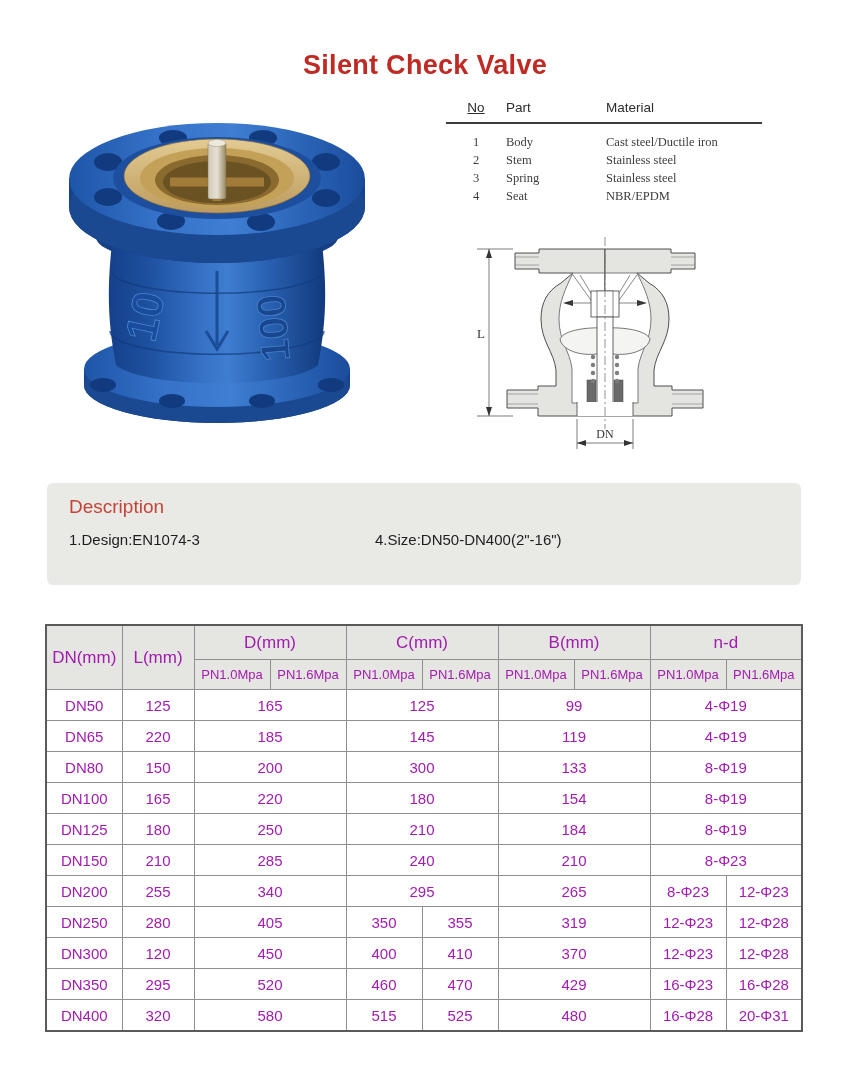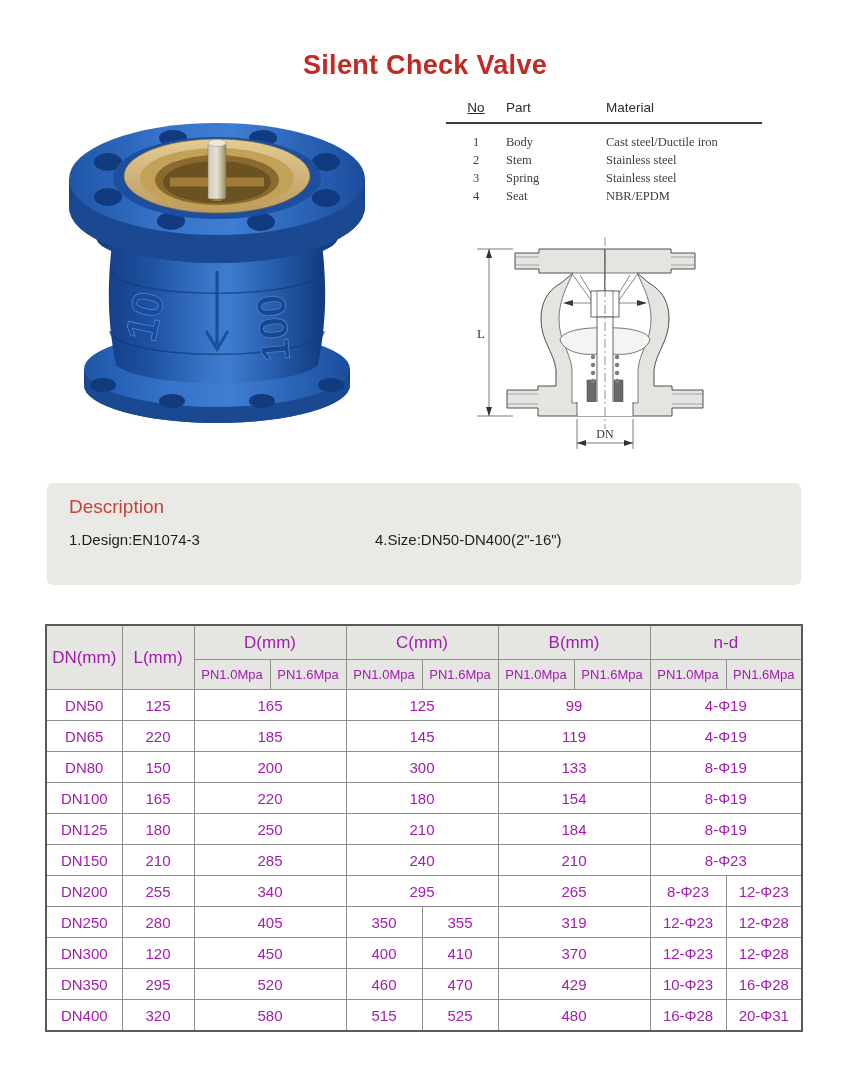--- a/index.html
+++ b/index.html
@@ -326,21 +326,21 @@
           <td>12-Φ23</td>
           <td>12-Φ28</td>
         </tr>
         <tr>
           <td>DN350</td>
           <td>295</td>
           <td colspan="2">520</td>
           <td>460</td>
           <td>470</td>
           <td colspan="2">429</td>
-          <td>10-Φ23</td>
+          <td>16-Φ23</td>
           <td>16-Φ28</td>
         </tr>
         <tr>
           <td>DN400</td>
           <td>320</td>
           <td colspan="2">580</td>
           <td>515</td>
           <td>525</td>
           <td colspan="2">480</td>
           <td>16-Φ28</td>

